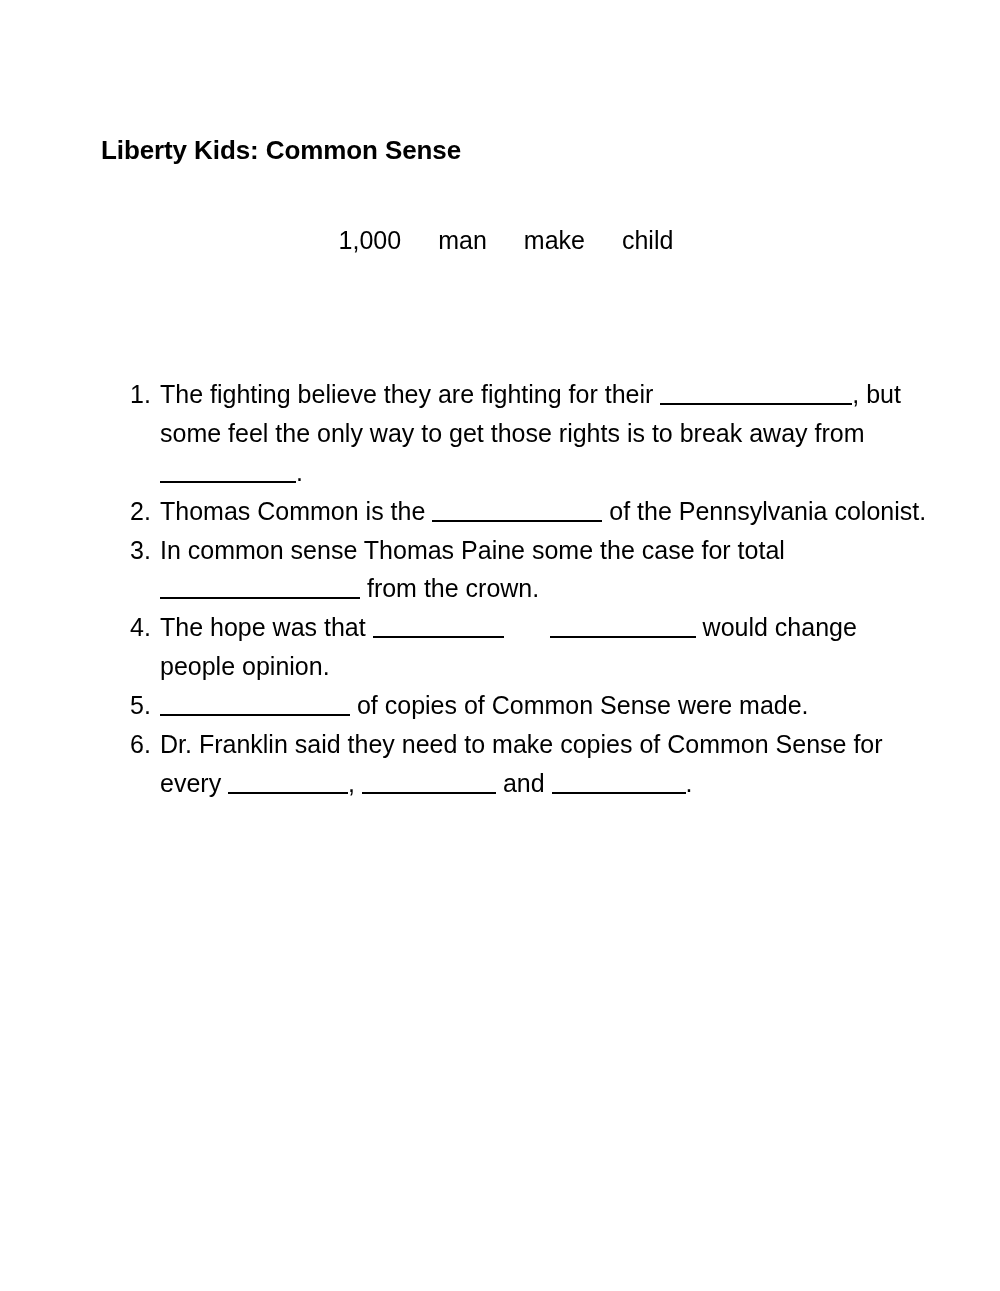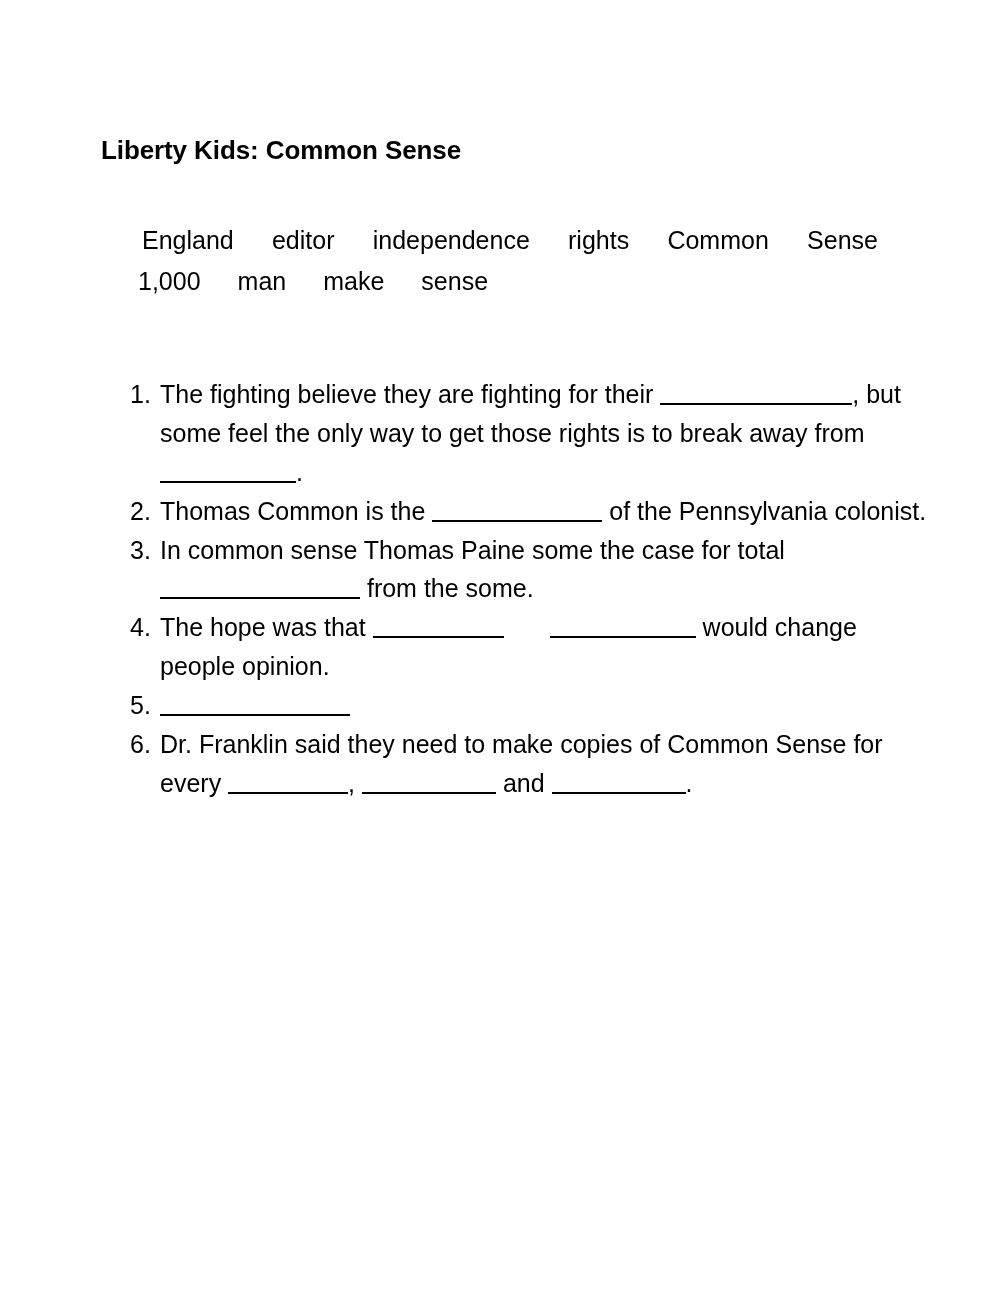--- a/index.html
+++ b/index.html
@@ -46,20 +46,21 @@
     line-height: 1.62;
     white-space: nowrap;
   }
   .wb-line-1 {
     display: flex;
     justify-content: space-between;
     width: 736px;
   }
   .wb-line-2 {
     display: flex;
+    justify-content: center;
     gap: 37px;
     width: 736px;
     margin-left: -4px;
   }
   .wb-word {
     display: inline-block;
   }
 
   
   .questions {
@@ -97,56 +98,48 @@
   }
 </style>
 </head>
 <body>
 
 <div class="page">
 
   <h1 class="doc-title">Liberty Kids: Common Sense</h1>
 
   <div class="wordbank">
-    <div class="wb-line wb-line-1">
-        <span class="wb-word">England</span>
-        <span class="wb-word">editor</span>
-        <span class="wb-word">independence</span>
-        <span class="wb-word">rights</span>
-        <span class="wb-word">Common</span>
-        <span class="wb-word">Sense</span>
-      </div>
     <div class="wb-line wb-line-2">
         <span class="wb-word">1,000</span>
         <span class="wb-word">man</span>
         <span class="wb-word">make</span>
-        <span class="wb-word">sense</span>
+        <span class="wb-word">child</span>
       </div>
   </div>
 
   <ol class="questions" style="list-style: none; margin: 0px; padding: 0px;">
       <li class="q-item">
         <span class="q-num">1.</span>
         <span class="q-text"><span>The fighting believe they are fighting for their </span><span class="blank" style="width: 192px;"></span><span>, but some feel the only way to get those rights is to break away from </span><span class="blank" style="width: 136px;"></span><span>.</span></span>
       </li>
       <li class="q-item">
         <span class="q-num">2.</span>
         <span class="q-text"><span>Thomas Common is the </span><span class="blank" style="width: 170px;"></span><span> of the Pennsylvania colonist.</span></span>
       </li>
       <li class="q-item">
         <span class="q-num">3.</span>
-        <span class="q-text"><span>In common sense Thomas Paine some the case for total</span><span class="blank" style="width: 200px;"></span><span> from the some.</span></span>
+        <span class="q-text"><span>In common sense Thomas Paine some the case for total</span><span class="blank" style="width: 200px;"></span><span> from the crown.</span></span>
       </li>
       <li class="q-item">
         <span class="q-num">4.</span>
         <span class="q-text"><span>The hope was that </span><span class="blank" style="width: 131px;"></span><span class="blank-gap" style="width: 46px;"></span><span class="blank" style="width: 146px;"></span><span> would change people opinion.</span></span>
       </li>
       <li class="q-item">
         <span class="q-num">5.</span>
-        <span class="q-text"><span> </span><span class="blank" style="width: 190px;"></span></span>
+        <span class="q-text"><span> </span><span class="blank" style="width: 190px;"></span><span> of copies of Common Sense were made.</span></span>
       </li>
       <li class="q-item">
         <span class="q-num">6.</span>
         <span class="q-text"><span>Dr. Franklin said they need to make copies of Common Sense for every </span><span class="blank" style="width: 120px;"></span><span>, </span><span class="blank" style="width: 134px;"></span><span> and </span><span class="blank" style="width: 134px;"></span><span>.</span></span>
       </li>
     </ol>
 
 </div>
 
 </body></html>

